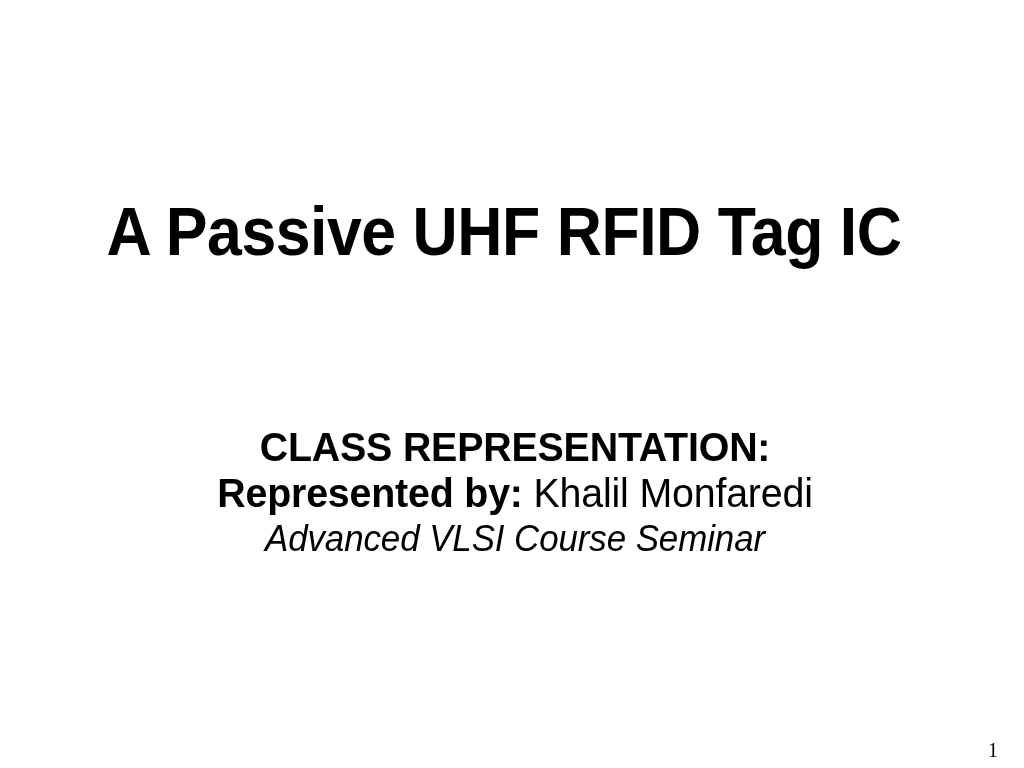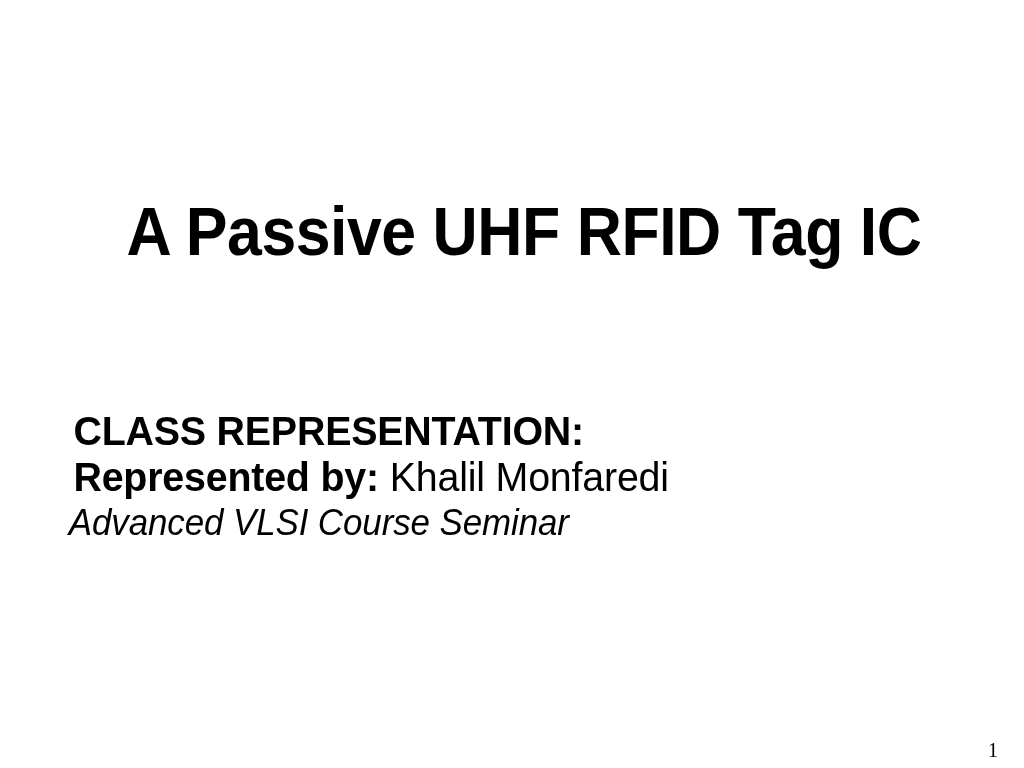--- a/index.html
+++ b/index.html
@@ -20,21 +20,21 @@
     position: relative;
     width: 1024px;
     height: 768px;
     background: #ffffff;
     box-sizing: border-box;
   }
 
   
   .title-block {
     position: absolute;
-    left: 72px;
+    left: 52px;
     top: 196px;
     width: 904px;
     text-align: center;
   }
   .slide-title {
     margin: 0;
     font-family: "Liberation Sans", sans-serif;
     font-weight: bold;
     font-size: 68px;
     line-height: 1.04;
@@ -42,23 +42,23 @@
     color: #000000;
     transform: scaleX(0.92);
     transform-origin: center center;
     white-space: nowrap;
   }
 
   
   .subtitle-block {
     position: absolute;
     left: 55px;
-    top: 408px;
+    top: 424px;
     width: 920px;
-    text-align: left;
+    text-align: center;
   }
   .sub-line {
     margin: 0;
     font-family: "Liberation Sans", sans-serif;
     color: #000000;
     white-space: nowrap;
   }
   .sub-line-1 {
     font-size: 41px;
     font-weight: bold;

